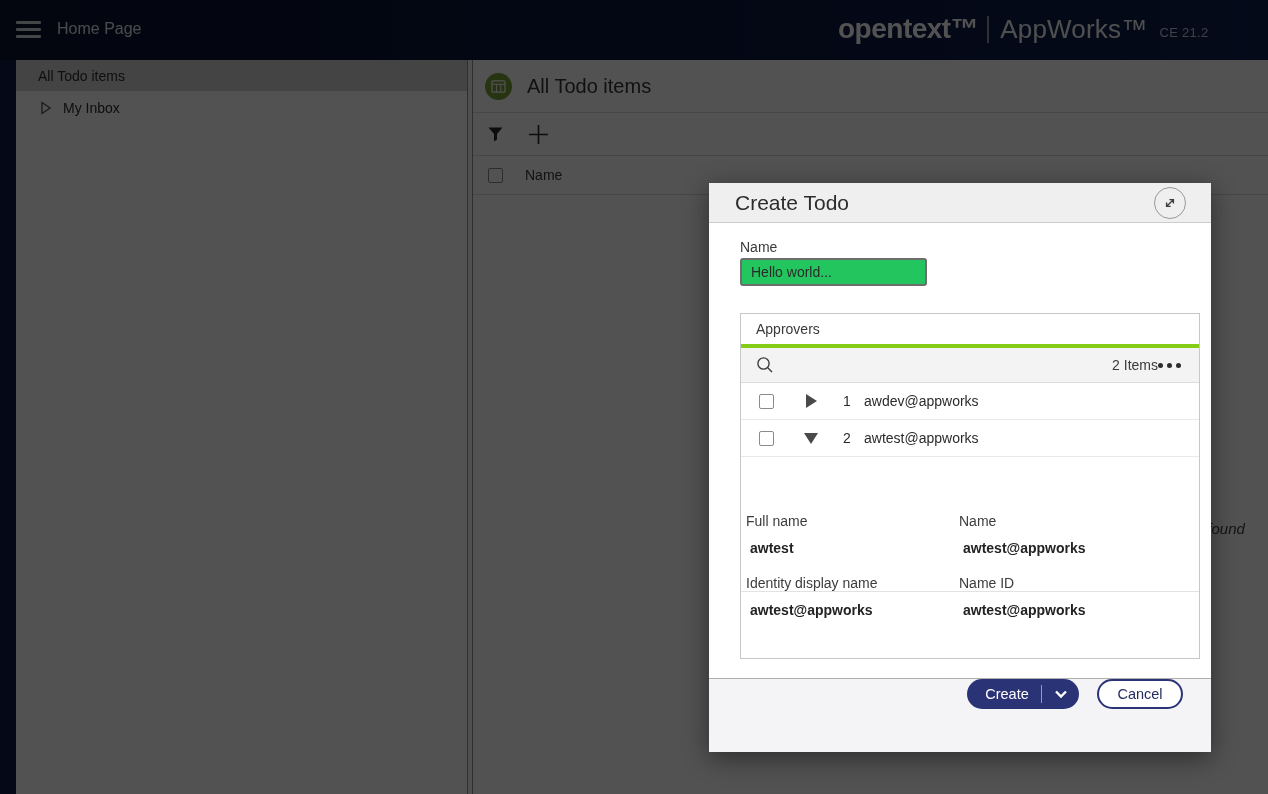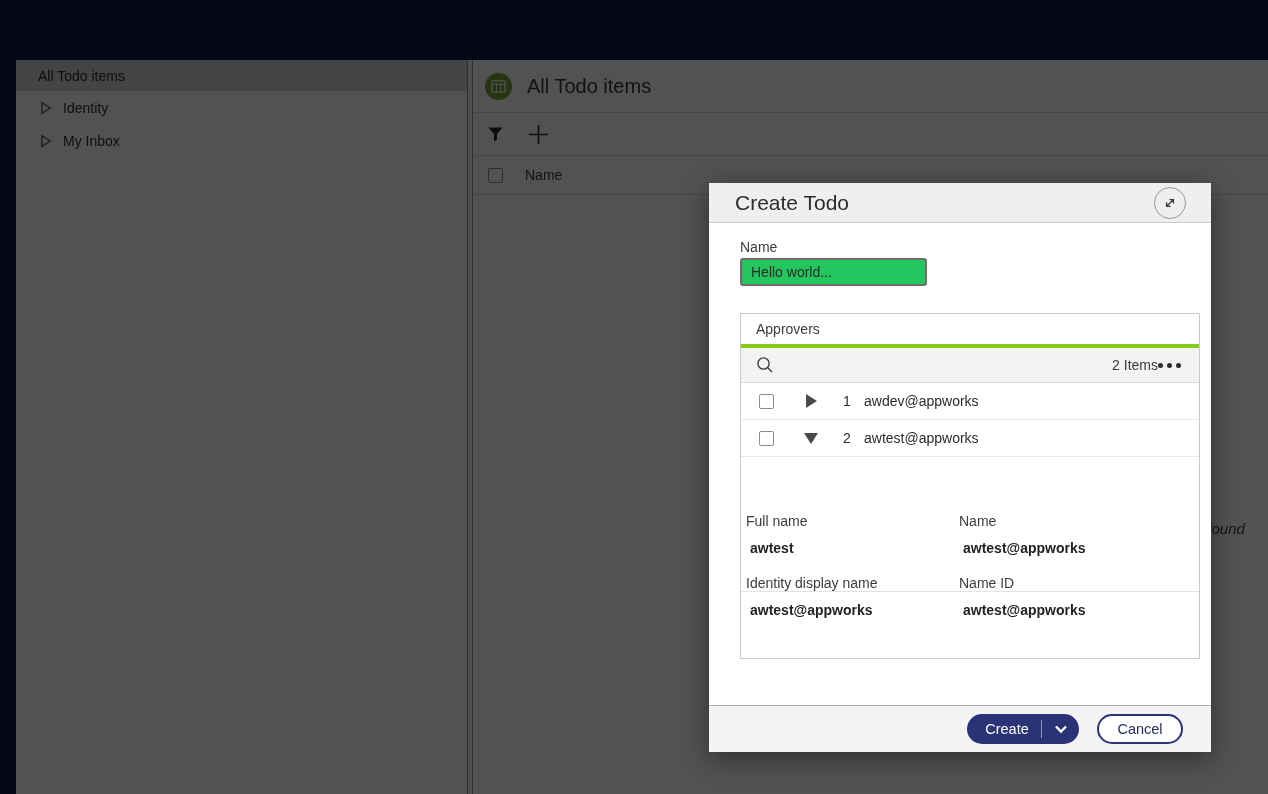--- a/index.html
+++ b/index.html
@@ -72,48 +72,56 @@
   .tri-right { width:0; height:0; border-left:11px solid #4a4a4a; border-top:7px solid transparent; border-bottom:7px solid transparent; }
   .tri-down { width:0; height:0; border-top:11px solid #4a4a4a; border-left:7px solid transparent; border-right:7px solid transparent; }
   .row-index { margin-left:24px; width:10px; text-align:center; }
   .row-name { margin-left:12px; }
 
   .details { height:135px; border-bottom:1px solid #e2e2e2; padding:8px 0 0 5px;
     display:grid; grid-template-columns:213px auto; grid-auto-rows:62px; }
   .detail-cell .d-label { font-size:14px; color:#3c3c3c; margin-bottom:11px;margin-top:48px; }
   .detail-cell .d-value { font-size:14px; color:#232323; padding-left:4px;font-weight:bold; }
 
-  .modal-footer { position:absolute; left:0; right:0; bottom:0; height:47px; background:#f4f4f6; border-top:1px solid #aeaeae;
-    display:flex; align-items:center; justify-content:flex-end; padding-right:28px; gap:18px;padding-left:40px; }
+  .modal-footer { position:absolute; left:0; right:0; bottom:0; height:74px; background:#f4f4f6; border-top:1px solid #aeaeae;
+    display:flex; align-items:flex-start; justify-content:flex-end; padding-right:28px; gap:18px;padding-left:40px; }
   .create-btn { display:flex; align-items:center; height:30px; width:112px; border-radius:15px; background:#2b3377; color:#fff;
     border:none; cursor:pointer; font-family:"Liberation Sans", sans-serif; }
   .create-btn .create-label { flex:1; text-align:center; font-size:14.5px; padding-left:6px; }
   .create-btn .split-divider { width:1px; height:18px; background:rgba(255,255,255,0.5); }
   .create-btn .chev-area { width:37px; display:flex; align-items:center; justify-content:center; }
   .cancel-btn { height:30px; width:86px; border-radius:15px; background:#fff; border:2px solid #2b3377; color:#222c5e;
     font-size:14.5px; cursor:pointer; font-family:"Liberation Sans", sans-serif; }
 
   svg { display:block; }
 </style>
 </head>
 <body>
 
 <div class="screen">
 
+  <div class="top-header">
+    <div class="hamburger">
+        <span></span>
+        <span></span>
+        <span></span>
+      </div>
+    <div class="header-title">Home Page</div>
+    <div class="brand">
+      <span class="brand-opentext">opentext™</span>
+      <span class="brand-divider"></span>
+      <span class="brand-product">AppWorks™</span>
+      <span class="brand-version">CE 21.2</span>
+    </div>
+  </div>
 
   <div class="left-panel">
     <div class="list-rows">
       <div class="list-row selected">
         <span>All Todo items</span>
-      </div>
-      <div class="list-row">
-        <svg class="tri-outline" width="12" height="14" viewBox="0 0 12 14">
-            <path d="M2 1.5 L10 7 L2 12.5 Z" fill="none" stroke="#5a5a5a" stroke-width="1.4"></path>
-          </svg>
-        <span>Identity</span>
       </div>
       <div class="list-row">
         <svg class="tri-outline" width="12" height="14" viewBox="0 0 12 14">
             <path d="M2 1.5 L10 7 L2 12.5 Z" fill="none" stroke="#5a5a5a" stroke-width="1.4"></path>
           </svg>
         <span>My Inbox</span>
       </div>
     </div>
   </div>
 

